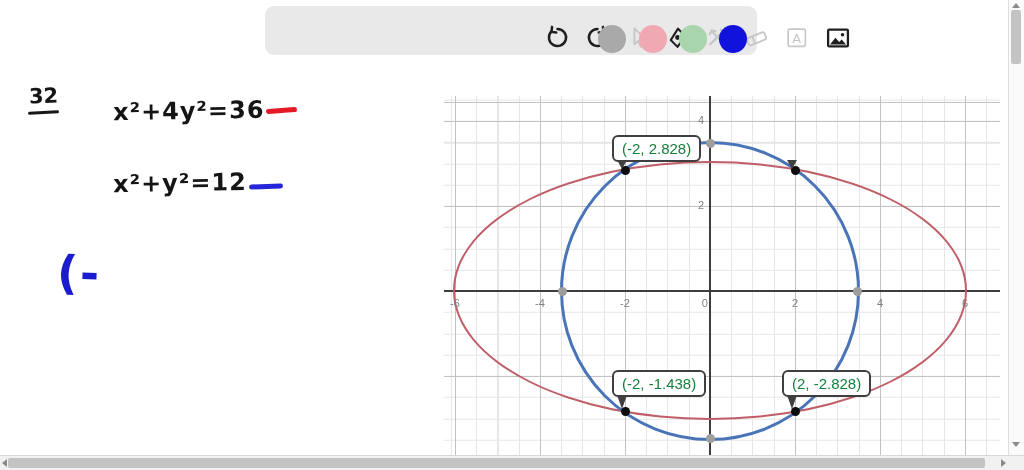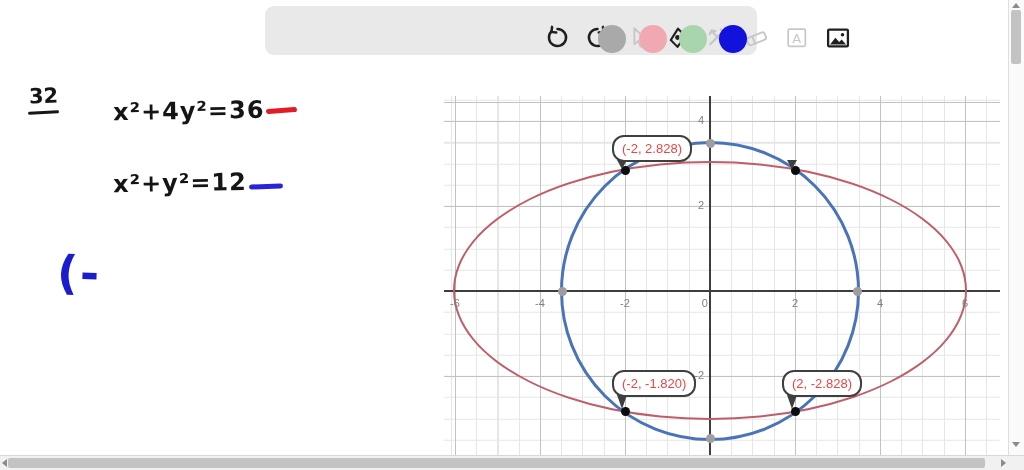--- a/index.html
+++ b/index.html
@@ -33,22 +33,22 @@
       repeating-linear-gradient(to right,#e6e6e6 0 1px,transparent 1px 21.25px),
       repeating-linear-gradient(to bottom,#e6e6e6 0 1px,transparent 1px 21.25px);
     background-position:11px 0,0 25px,11px 0,0 3.75px;}
   .axis-x{position:absolute;left:0;top:194px;width:556px;height:2px;background:#3d3d3d;}
   .axis-y{position:absolute;left:265px;top:0;width:2px;height:359px;background:#3d3d3d;}
   .tick{position:absolute;font-size:11px;color:#808080;white-space:nowrap;}
   .curve{position:absolute;border-style:solid;border-radius:50%;background:transparent;}
   .dot{position:absolute;width:9px;height:9px;border-radius:50%;z-index:3;}
   .dot-black{background:#0c0c0c;}
   .dot-gray{background:#9e9e9e;}
-  .callout{position:absolute;background:#ffffff;border:2px solid #3f3f3f;border-radius:12px;
-           padding:2px 8px;font-size:13px;line-height:19px;color:#ef4444;white-space:nowrap;z-index:5;}
+  .callout{position:absolute;background:#ffffff;border:2px solid #3f3f3f;border-radius:6px;
+           padding:2px 8px;font-size:15px;line-height:19px;color:#15803d;white-space:nowrap;z-index:5;}
   .callout-tip{position:absolute;width:0;height:0;border-left:5px solid transparent;border-right:5px solid transparent;
                border-top-style:solid;border-top-color:#3f3f3f;z-index:4;}
 
   
   .hscroll{position:absolute;left:0;top:455px;width:1024px;height:15px;background:#f1f1f1;border-top:1px solid #d8d8d8;box-sizing:border-box;}
   .hthumb{position:absolute;left:8px;top:458px;width:977px;height:10px;background:#c3c3c3;border-radius:2px;}
   .vscroll{position:absolute;left:1008px;top:0;width:16px;height:455px;background:#fafafa;border-left:1px solid #dedede;box-sizing:border-box;}
   .vthumb{position:absolute;left:1011px;top:10px;width:10px;height:54px;background:#c3c3c3;border-radius:2px;}
   .arr{position:absolute;width:0;height:0;}
   .arr-up{left:1012px;top:3px;border-left:4px solid transparent;border-right:4px solid transparent;border-bottom:5px solid #8a8a8a;}
@@ -149,21 +149,21 @@
     <div class="dot dot-gray" style="left: 261.5px; top: 43.28px;"></div>
     <div class="dot dot-gray" style="left: 114.28px; top: 190.5px;"></div>
     <div class="dot dot-gray" style="left: 408.72px; top: 190.5px;"></div>
     <div class="dot dot-gray" style="left: 261.5px; top: 337.72px;"></div>
     <div class="dot dot-black" style="left: 176.5px; top: 70.31px;"></div>
     <div class="callout" style="left: 168px; top: 38.81px;">(-2, 2.828)</div>
     <div class="callout-tip" style="left: 173px; top: 63.81px; border-top-width: 9px;"></div>
     <div class="dot dot-black" style="left: 346.5px; top: 70.31px;"></div>
     <div class="callout-tip" style="left: 343px; top: 63.81px; border-top-width: 9px;"></div>
     <div class="dot dot-black" style="left: 176.5px; top: 310.69px;"></div>
-    <div class="callout" style="left: 168px; top: 274.19px;">(-2, -1.820)</div>
+    <div class="callout" style="left: 168px; top: 274.19px;">(-2, -1.438)</div>
     <div class="callout-tip" style="left: 173px; top: 299.19px; border-top-width: 14px;"></div>
     <div class="dot dot-black" style="left: 346.5px; top: 310.69px;"></div>
     <div class="callout" style="left: 338px; top: 274.19px;">(2, -2.828)</div>
     <div class="callout-tip" style="left: 343px; top: 299.19px; border-top-width: 14px;"></div>
   </div>
 
 <div class="hscroll"></div>
 <div class="hthumb"></div>
 <div class="arr arr-left"></div>
 <div class="arr arr-right"></div>

